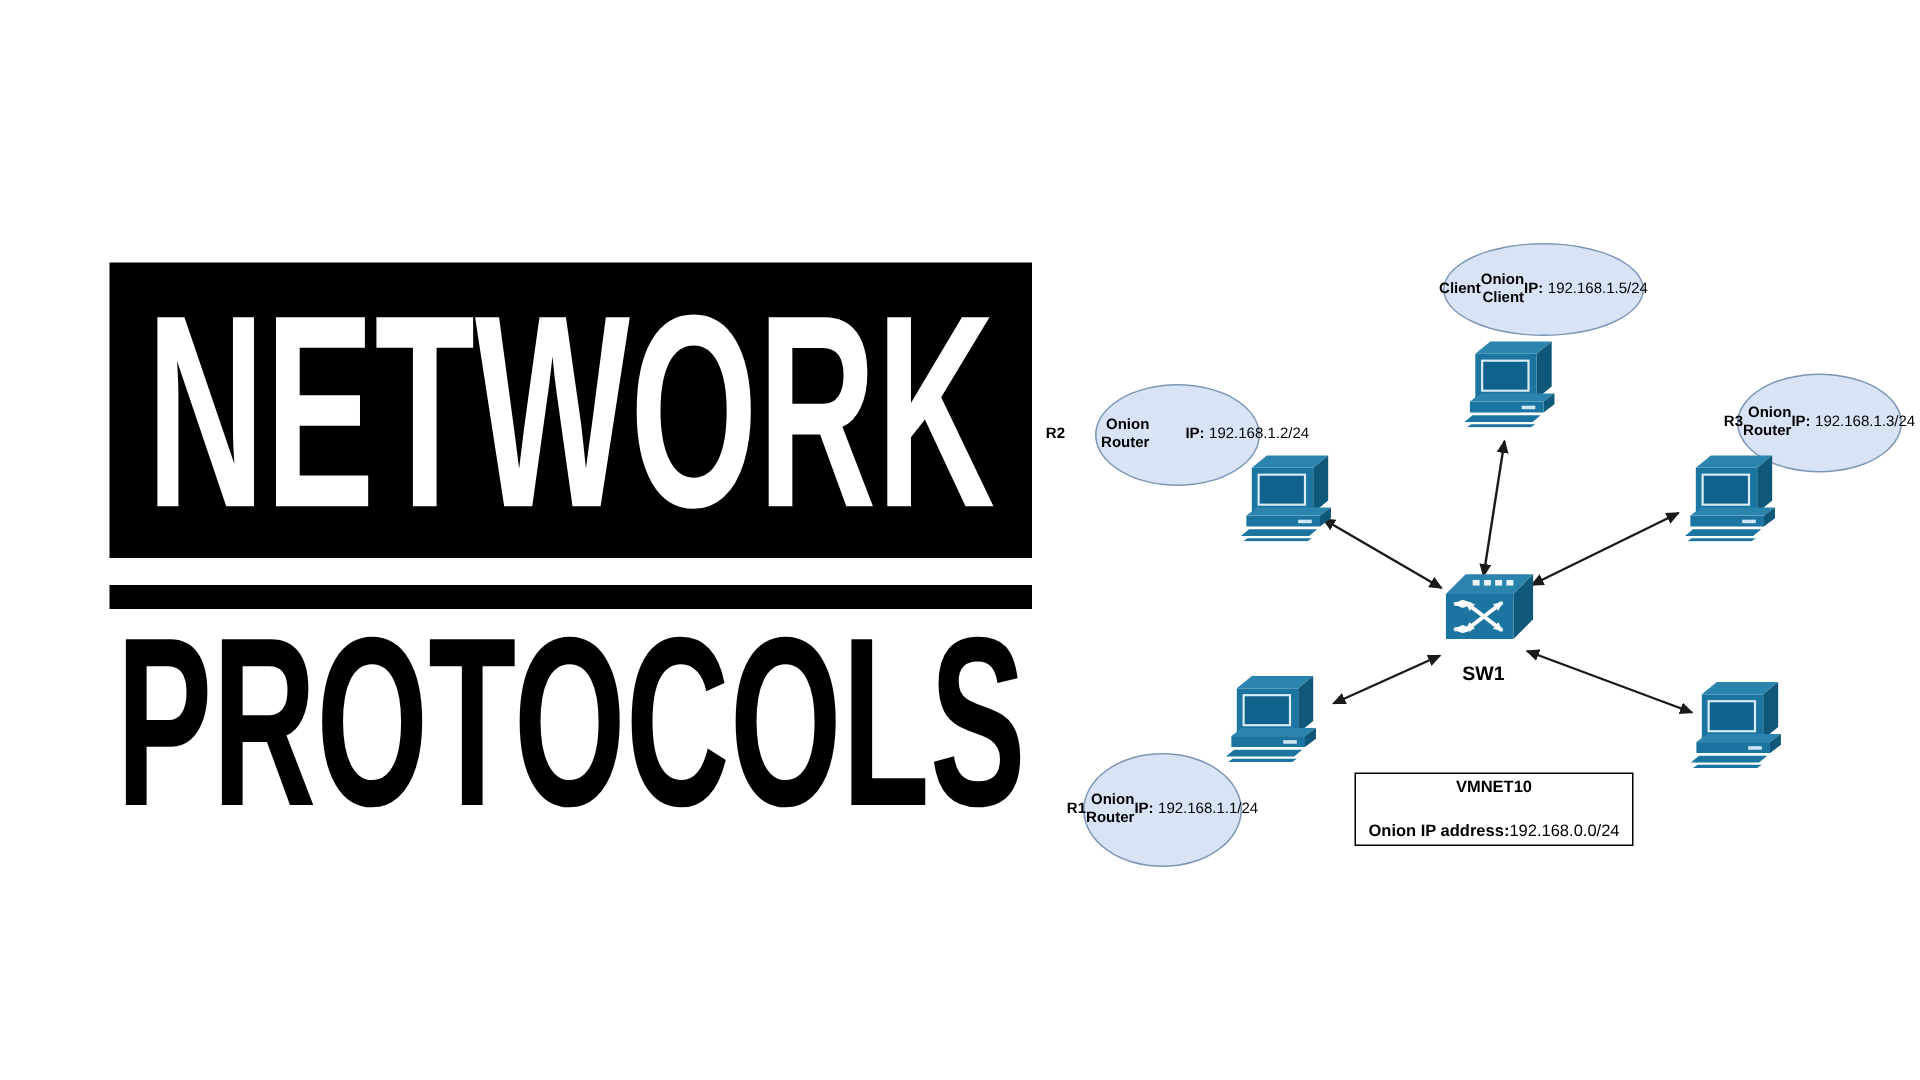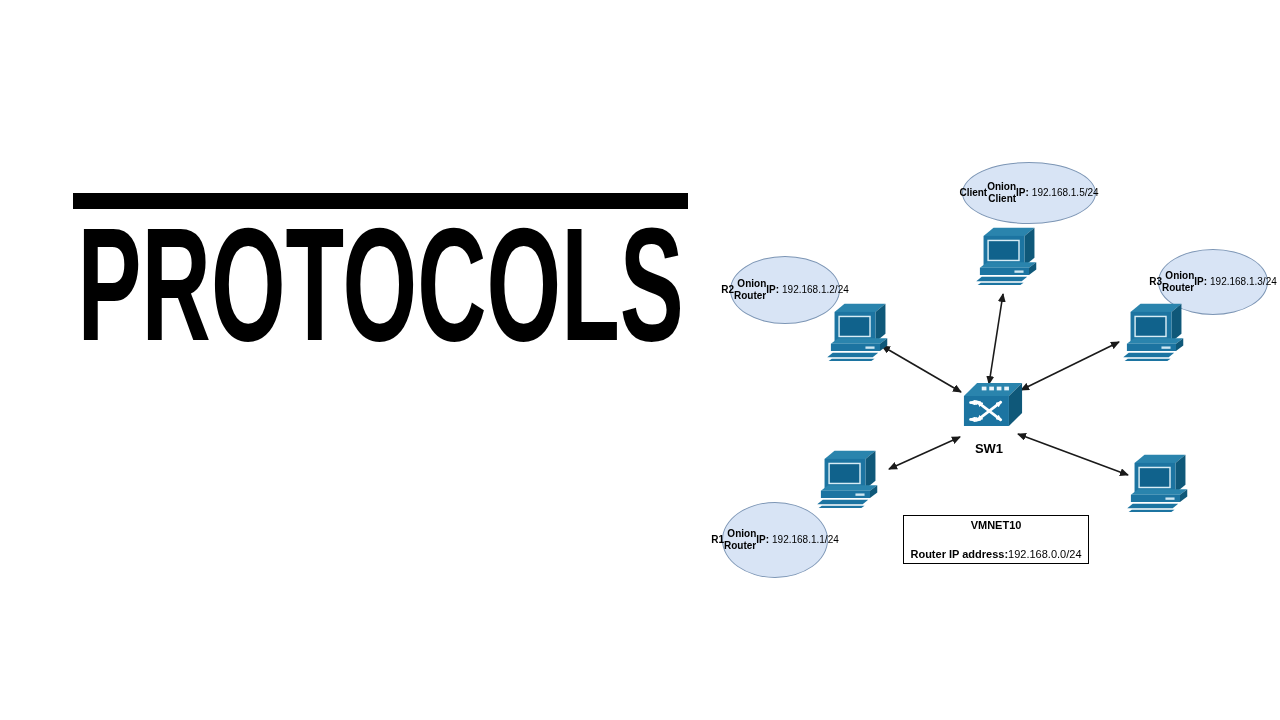--- a/index.html
+++ b/index.html
@@ -76,20 +76,23 @@
         <rect x="2" y="16" width="48" height="32" fill="#1c74a1"></rect>
         <line x1="8" y1="23" x2="20" y2="23" stroke="#fff" stroke-width="2.8" marker-start="url(#mW)" marker-end="url(#mW)"></line>
         <line x1="8" y1="41" x2="20" y2="41" stroke="#fff" stroke-width="2.8" marker-start="url(#mW)" marker-end="url(#mW)"></line>
         <line x1="16" y1="22" x2="42" y2="42" stroke="#fff" stroke-width="2.8" marker-start="url(#mW)" marker-end="url(#mW)"></line>
         <line x1="42" y1="22" x2="16" y2="42" stroke="#fff" stroke-width="2.8" marker-start="url(#mW)" marker-end="url(#mW)"></line>
       </symbol>
     </defs>
   </svg>
 
   <div class="logo">
+    <div class="logo-box">
+      <div class="logo-network-text">NETWORK</div>
+    </div>
     <div class="logo-divider"></div>
     <div class="logo-protocols">
       <div class="logo-protocols-text">PROTOCOLS</div>
     </div>
   </div>
 
   <div class="diagram">
 
     <svg class="wires" viewBox="0 0 580 440">
       <line x1="303" y1="144" x2="289" y2="234" stroke="#1a1a1a" stroke-width="1.6" marker-start="url(#mB)" marker-end="url(#mB)"></line>
@@ -98,21 +101,21 @@
       <line x1="189" y1="319" x2="260" y2="287" stroke="#1a1a1a" stroke-width="1.6" marker-start="url(#mB)" marker-end="url(#mB)"></line>
       <line x1="428" y1="325" x2="318" y2="284" stroke="#1a1a1a" stroke-width="1.6" marker-start="url(#mB)" marker-end="url(#mB)"></line>
     </svg>
 
     <div class="bubble" style="left:262px;top:12px;width:132px;height:60px;">
       <div>Client</div>
       <div>Onion Client</div>
       <div class="ip-line"><span class="ip-lab">IP:</span><span class="ip-val">192.168.1.5/24</span></div>
     </div>
 
-    <div class="bubble" style="left:30px;top:106px;width:108px;height:66px;">
+    <div class="bubble" style="left:30px;top:106px;width:108px;height:66px;gap:24px;">
       <div>R2</div>
       <div>Onion Router</div>
       <div class="ip-line"><span class="ip-lab">IP:</span><span class="ip-val">192.168.1.2/24</span></div>
     </div>
 
     <div class="bubble" style="left:458px;top:99px;width:108px;height:64px;">
       <div>R3</div>
       <div>Onion Router</div>
       <div class="ip-line"><span class="ip-lab">IP:</span><span class="ip-val">192.168.1.3/24</span></div>
     </div>
@@ -140,17 +143,17 @@
         <use href="#pc-icon"></use>
       </svg>
 
     <svg class="switch" style="left:262px;top:231px;">
         <use href="#switch-icon"></use>
       </svg>
     <div class="switch-label" style="left:264px;top:291px;">SW1</div>
 
     <div class="subnet-box" style="left:203px;top:365px;width:184px;height:47px;">
       <div class="subnet-title">VMNET10</div>
-      <div class="subnet-line"><span class="subnet-lab">Router IP address:</span><span>192.168.0.0/24</span></div>
+      <div class="subnet-line"><span class="subnet-lab">Onion IP address:</span><span>192.168.0.0/24</span></div>
     </div>
 
   </div>
 </div>
 
 </body></html>

